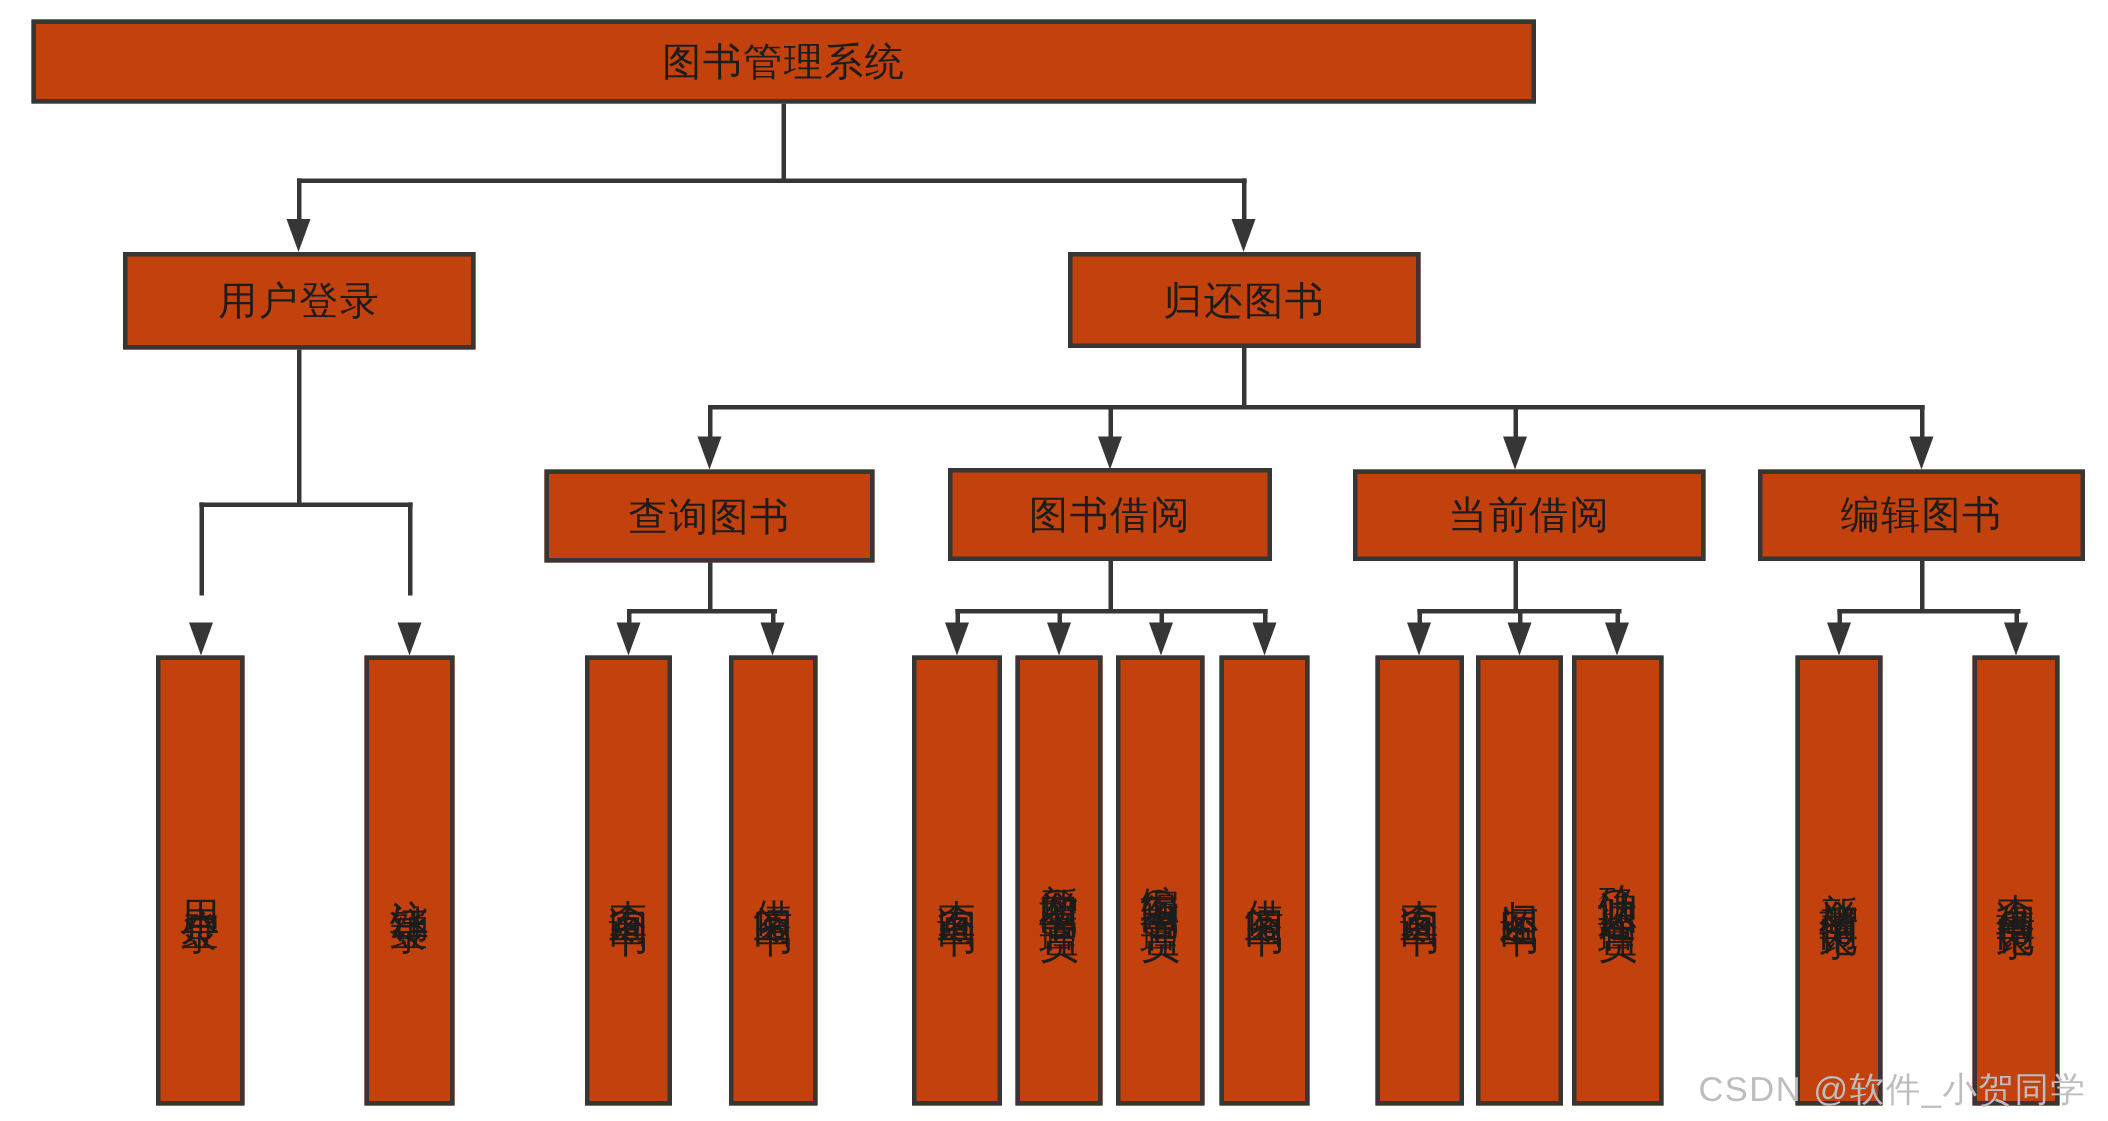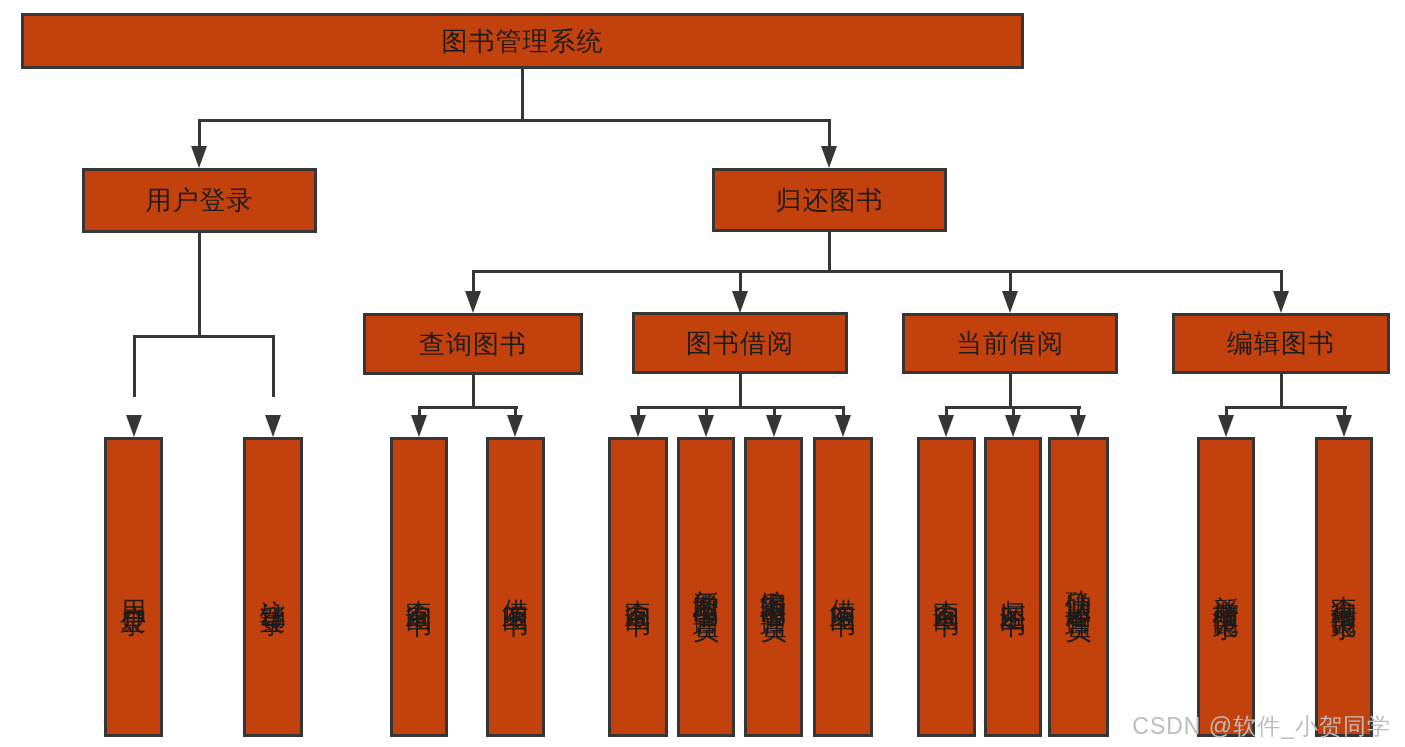--- a/index.html
+++ b/index.html
@@ -45,21 +45,21 @@
 </div>
 
 <div class="box h" style="left:363px;top:313px;width:220px;height:62px">
   <span>查询图书</span>
 </div>
 
 <div class="box h" style="left:632px;top:312px;width:216px;height:62px">
   <span>图书借阅</span>
 </div>
 
-<div class="box h" style="left:902px;top:313px;width:216px;height:61px">
+<div class="box h" style="left:902px;top:313px;width:235px;height:61px">
   <span>当前借阅</span>
 </div>
 
 <div class="box h" style="left:1172px;top:313px;width:218px;height:61px">
   <span>编辑图书</span>
 </div>
 
 <div class="box v" style="left:104px;top:437px;width:59px;height:300px">
   <span>用户登录</span>
 </div>

